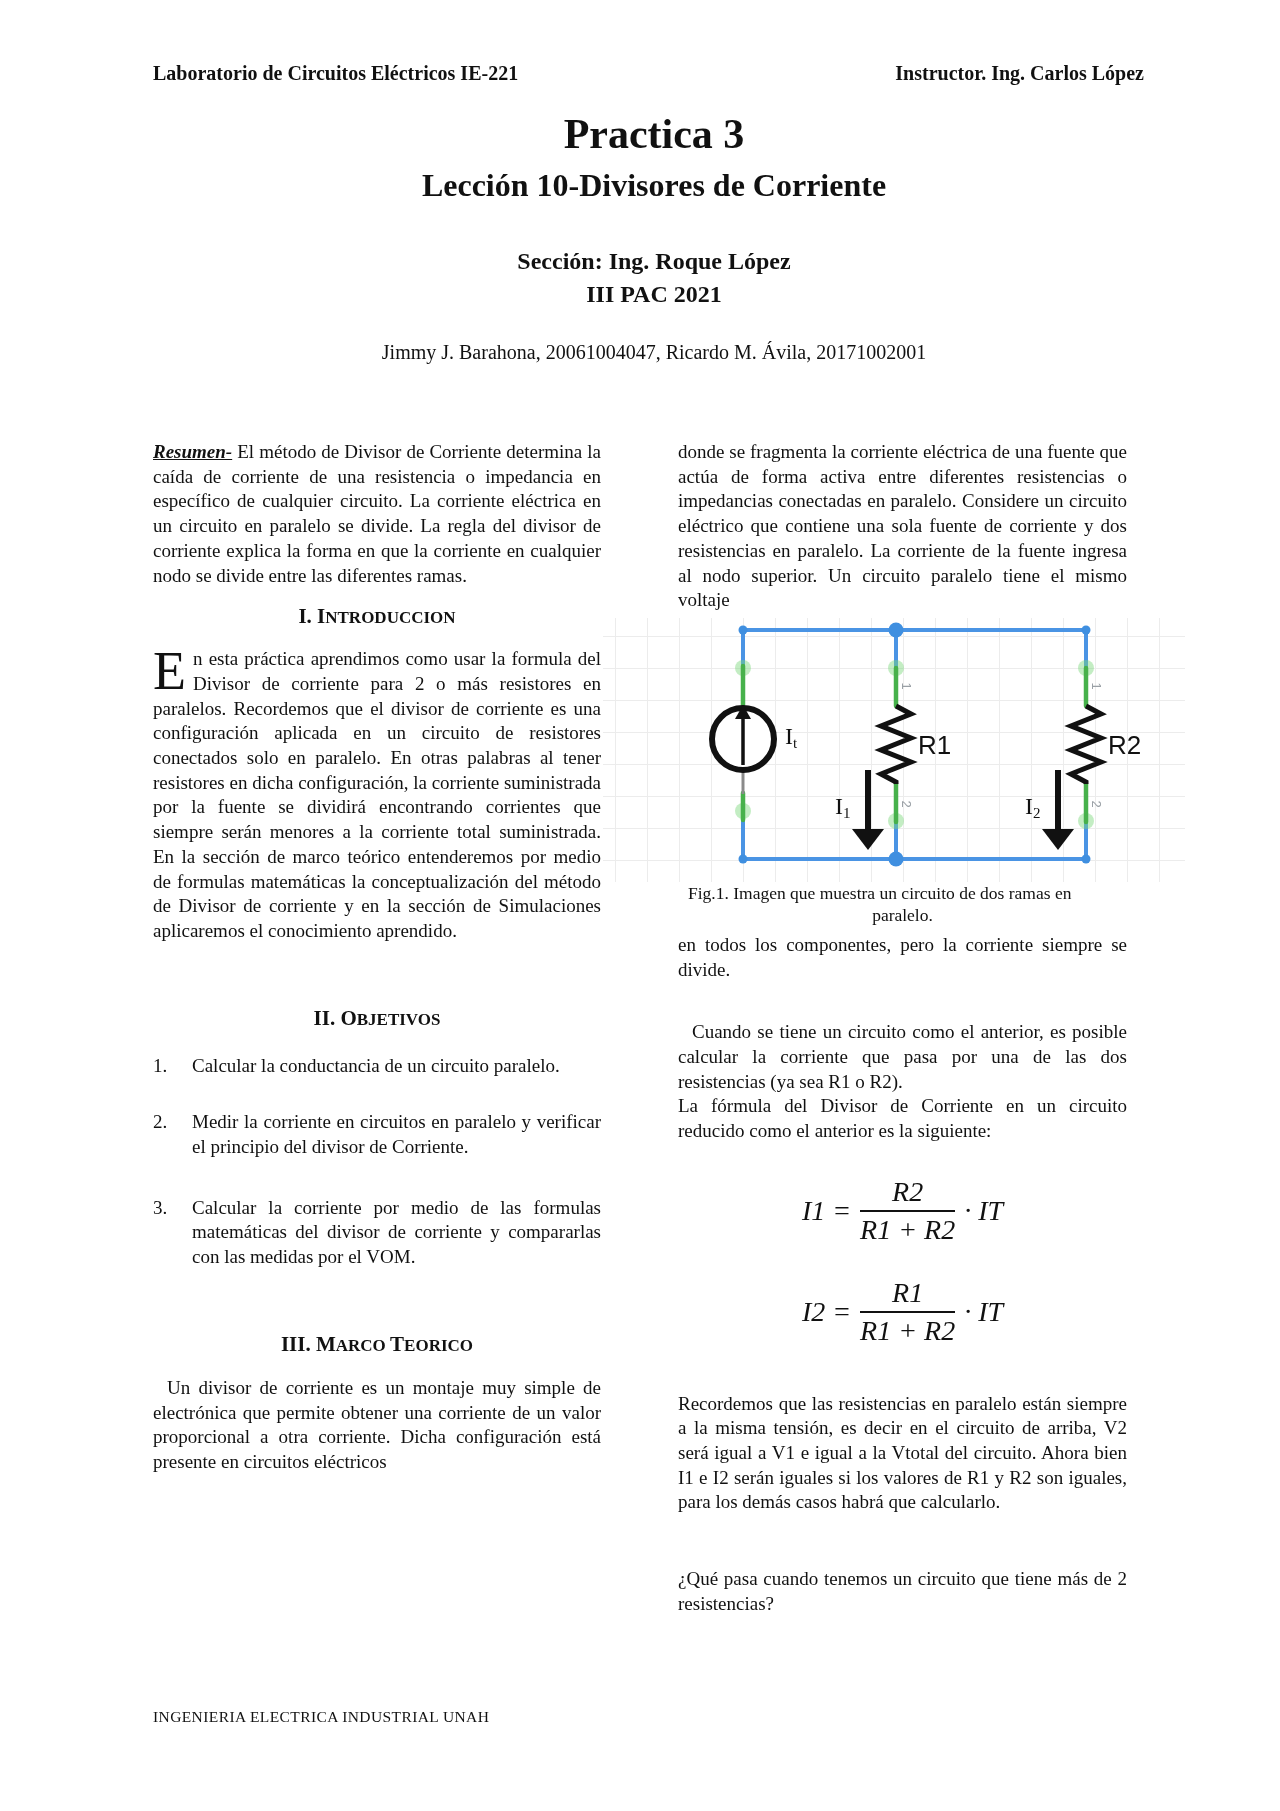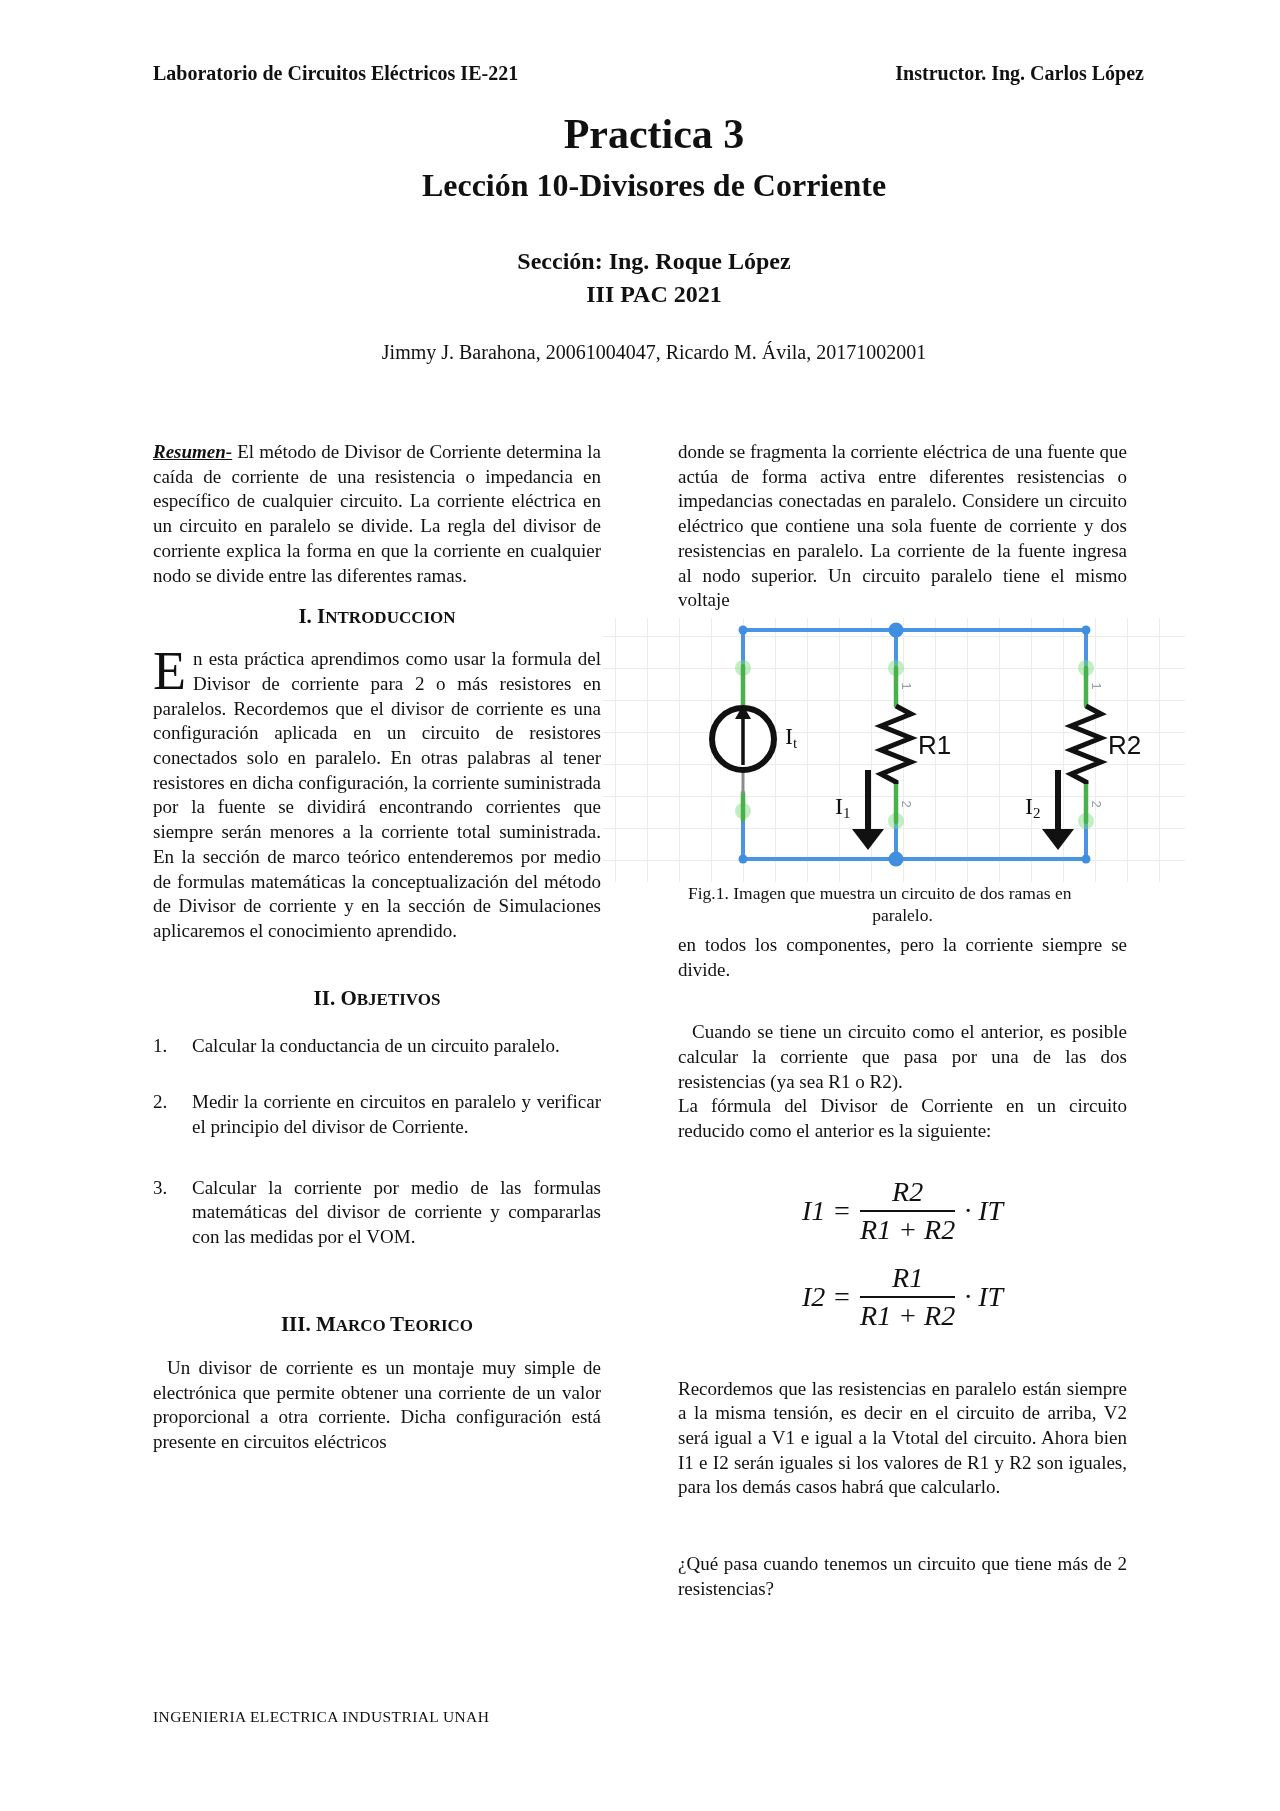--- a/index.html
+++ b/index.html
@@ -19,21 +19,21 @@
   .authors{top:341px;font-size:20px;}
   .col{top:440px;font-size:19px;line-height:24.7px;text-align:justify;}
   .col-left{left:153px;width:448px;}
   .col-right{left:678px;width:449px;}
   .col p{margin:0;}
   .lead-label{font-weight:700;font-style:italic;text-decoration:underline;}
   .keywords{margin-top:40px !important;text-indent:15px;}
   .sec-h{text-align:center;font-weight:700;margin-top:16px;line-height:25px;}
   .sec-h .big{font-size:21px;}
   .sec-h .small{font-size:17px;}
-  .h-obj{margin-top:42px;}
+  .h-obj{margin-top:62px;}
   .h-marco{margin-top:62px;}
   .intro-p{margin-top:17px !important;}
   .dropcap{float:left;font-size:54px;line-height:43px;padding:3px 7px 0 0;font-weight:400;}
   .obj-item{display:flex;margin-top:24px;}
   .obj-item.first{margin-top:22px;}
   .obj-num{width:39px;flex:none;}
   .obj-text{flex:1;text-align:justify;}
   .marco-p{margin-top:18px !important;text-indent:14px;}
   .indent{text-indent:14px;}
   .para3{margin-top:38px !important;}
@@ -49,21 +49,21 @@
   .fig-label{position:absolute;font-family:"Liberation Serif",serif;font-size:24px;color:#111;
     line-height:1;white-space:nowrap;}
   .fig-label sub{font-size:15px;vertical-align:-4px;}
   .fig-label.sans{font-family:"Liberation Sans","DejaVu Sans",sans-serif;font-size:26px;font-weight:500;}
   .fig-caption{margin-top:5px;text-align:left;font-size:17.5px;line-height:22px;
     padding:0 10px;text-align-last:center;}
   .para2{margin-top:7px !important;}
   
   .formula{display:flex;justify-content:center;align-items:center;gap:9px;
     font-size:28px;font-style:italic;margin-top:32px;}
-  .formula.second{margin-top:16px;}
+  .formula.second{margin-top:31px;}
   .frac{display:inline-block;text-align:center;line-height:1.15;}
   .frac .num{display:block;border-bottom:2px solid #111;padding:0 10px 2px;}
   .frac .den{display:block;padding-top:2px;}
   .page-footer{top:1708px;left:153px;font-size:15.5px;letter-spacing:0.4px;}
 </style>
 </head>
 <body>
 
 <div class="abs page-header">
   <span>Laboratorio de Circuitos Eléctricos IE-221</span>

